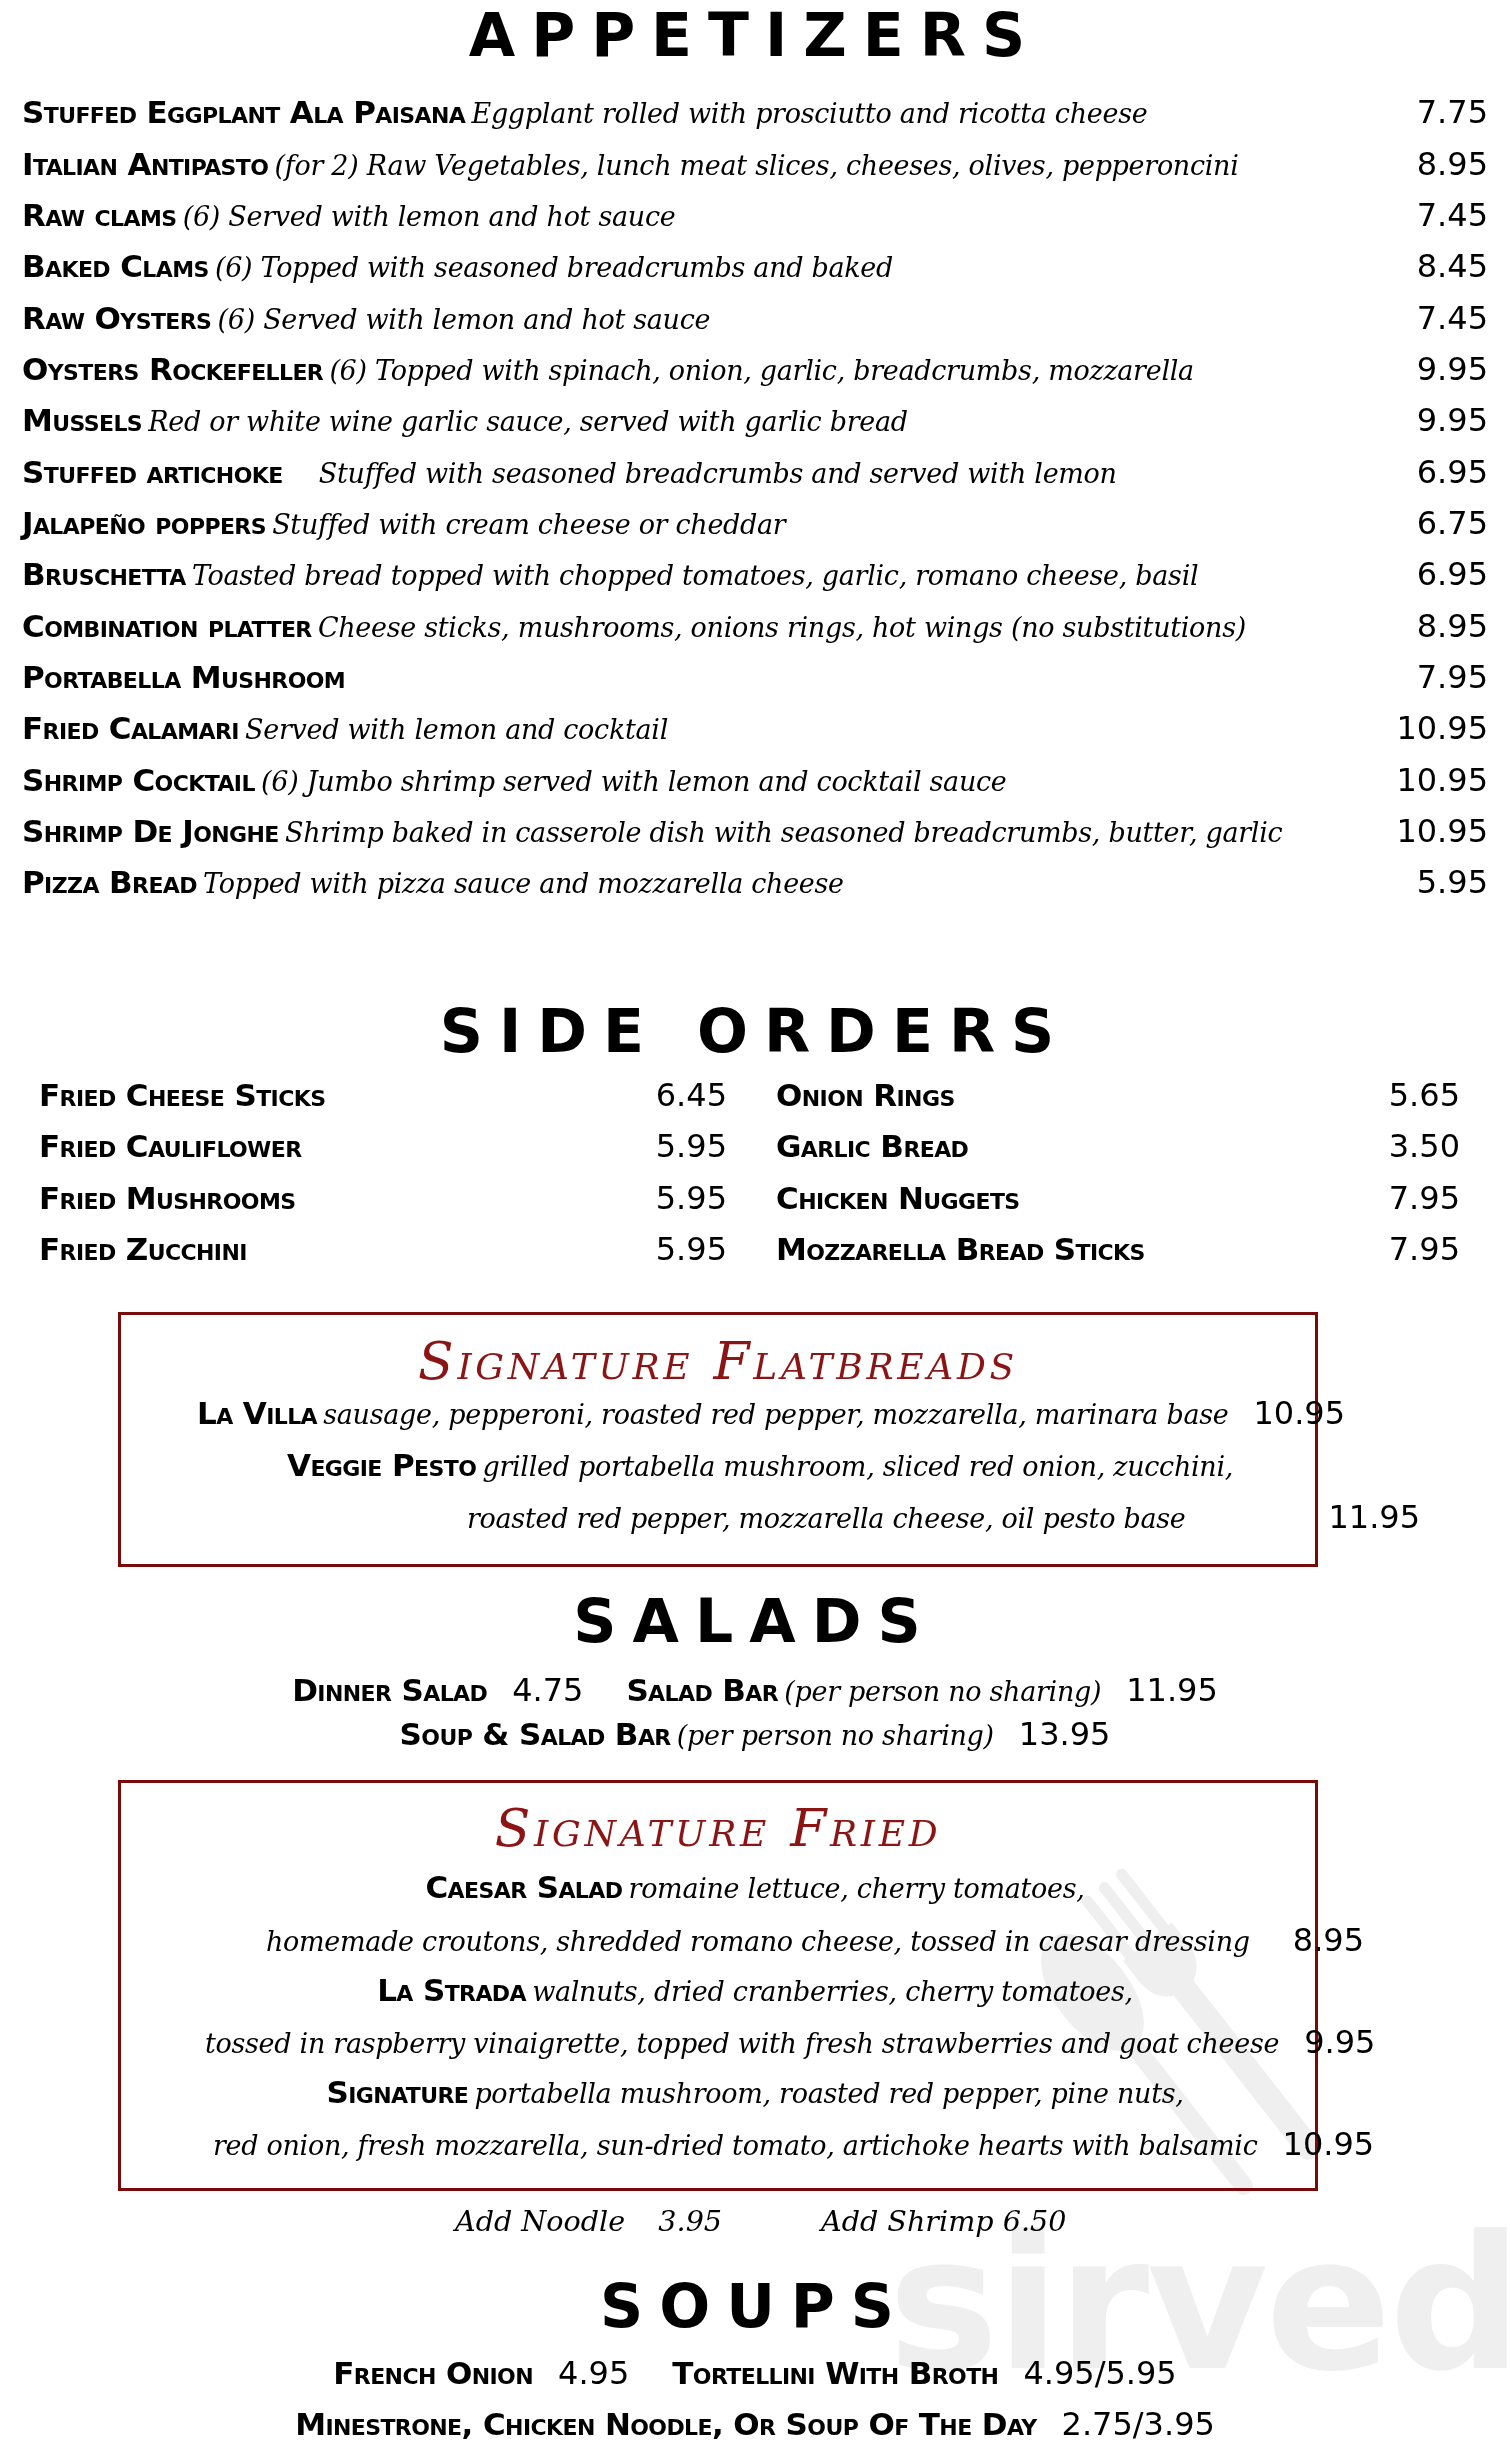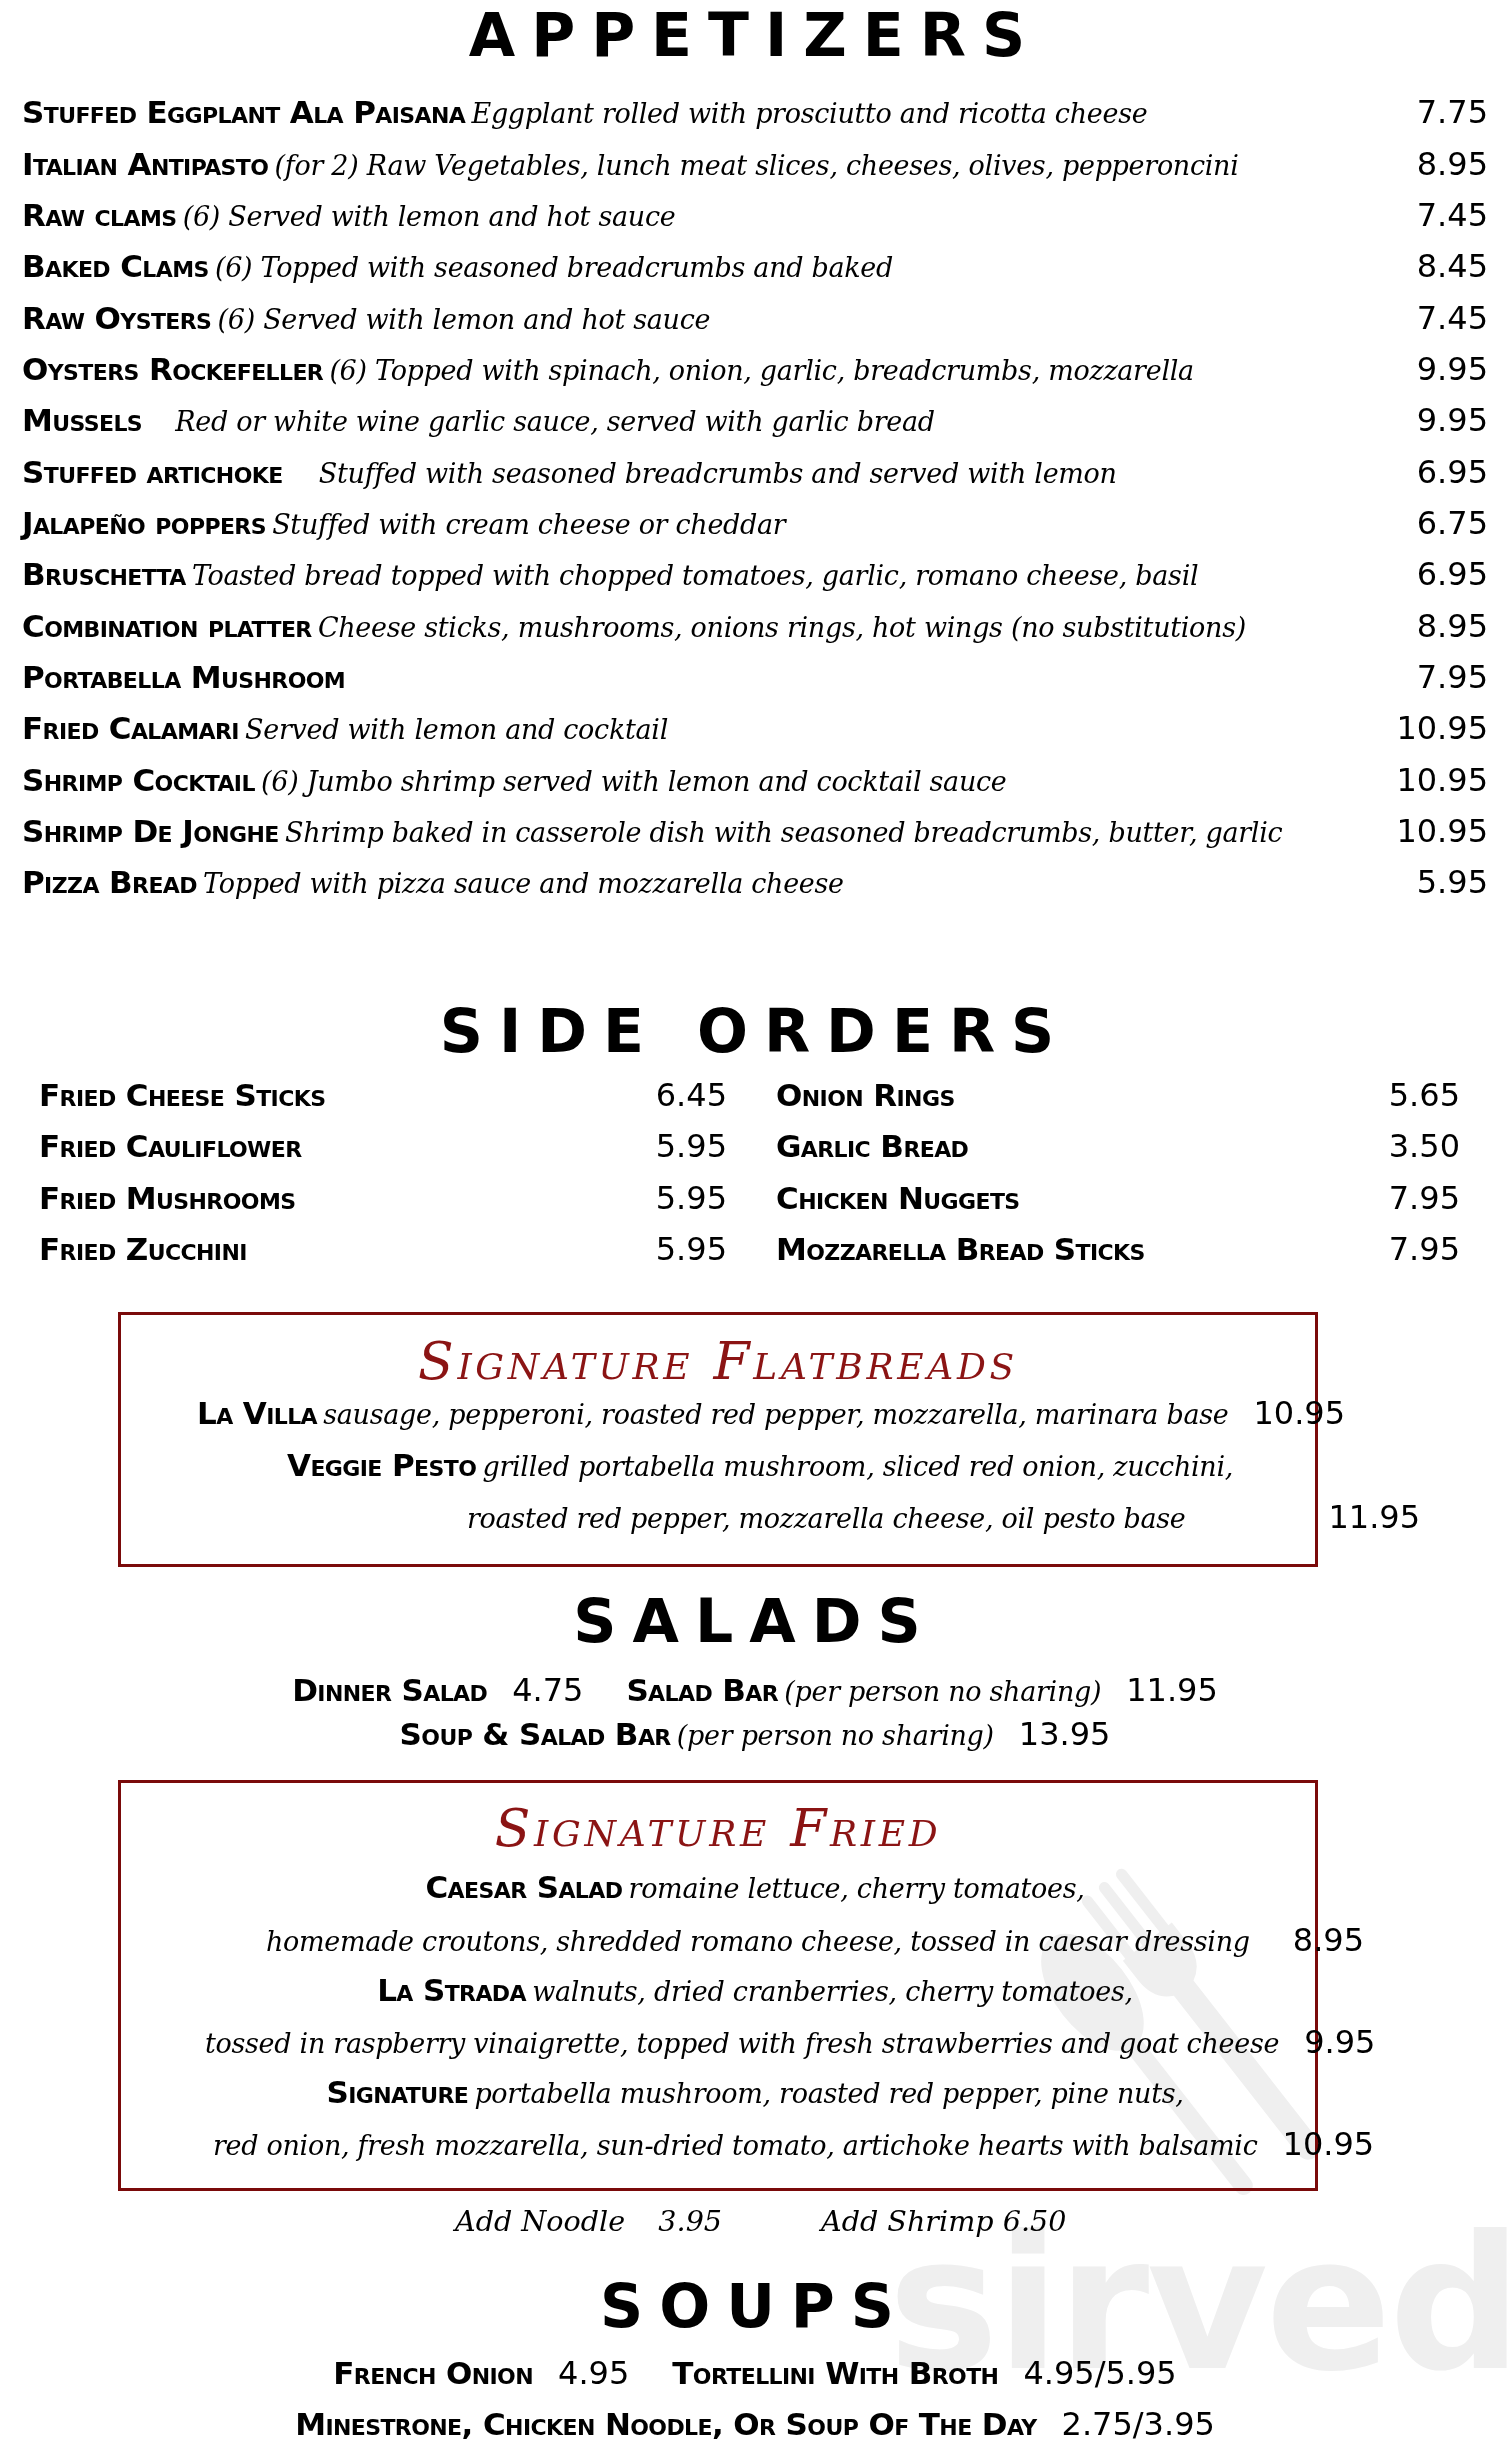--- a/index.html
+++ b/index.html
@@ -127,21 +127,21 @@
     <div class="app-row" style="top:299px;">
         <span class="name">Raw Oysters</span>
         <span class="desc">(6) Served with lemon and hot sauce</span>
         <span class="price">7.45</span>
       </div>
     <div class="app-row" style="top:350px;">
         <span class="name">Oysters Rockefeller</span>
         <span class="desc">(6) Topped with spinach, onion, garlic, breadcrumbs, mozzarella</span>
         <span class="price">9.95</span>
       </div>
-    <div class="app-row" style="top:401px;gap:27px;">
+    <div class="app-row" style="top:401px;">
         <span class="name">Mussels</span>
         <span class="desc">Red or white wine garlic sauce, served with garlic bread</span>
         <span class="price">9.95</span>
       </div>
     <div class="app-row" style="top:453px;gap:30px;">
         <span class="name">Stuffed artichoke</span>
         <span class="desc">Stuffed with seasoned breadcrumbs and served with lemon</span>
         <span class="price">6.95</span>
       </div>
     <div class="app-row" style="top:504px;">

